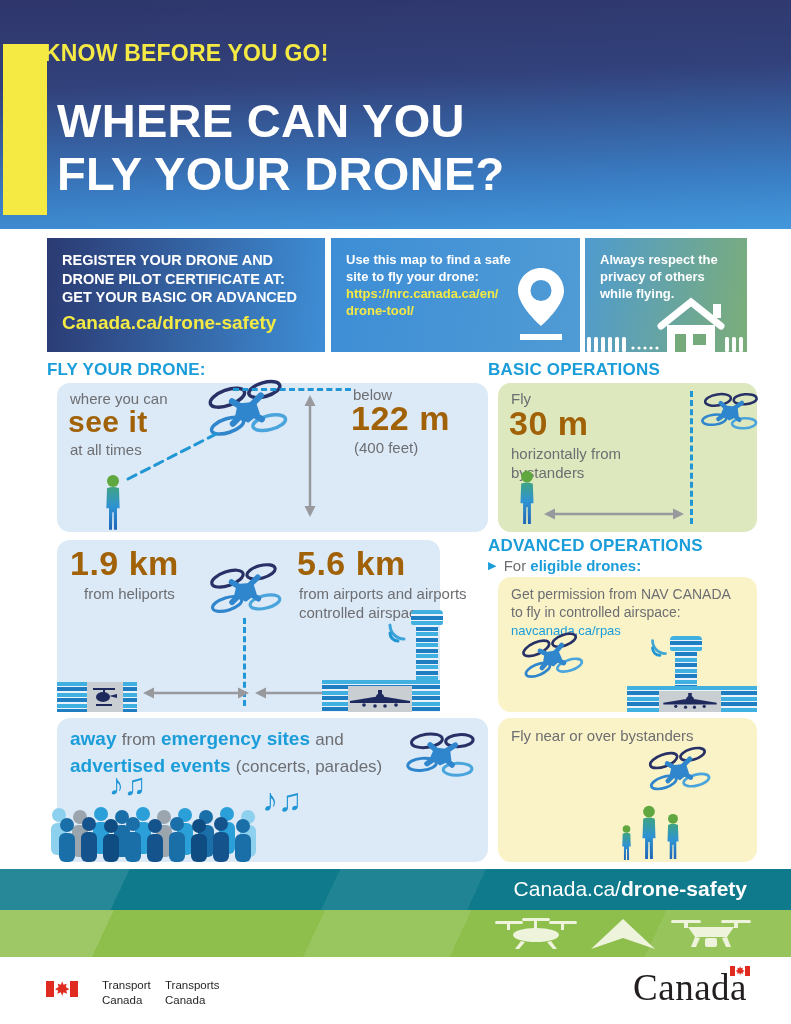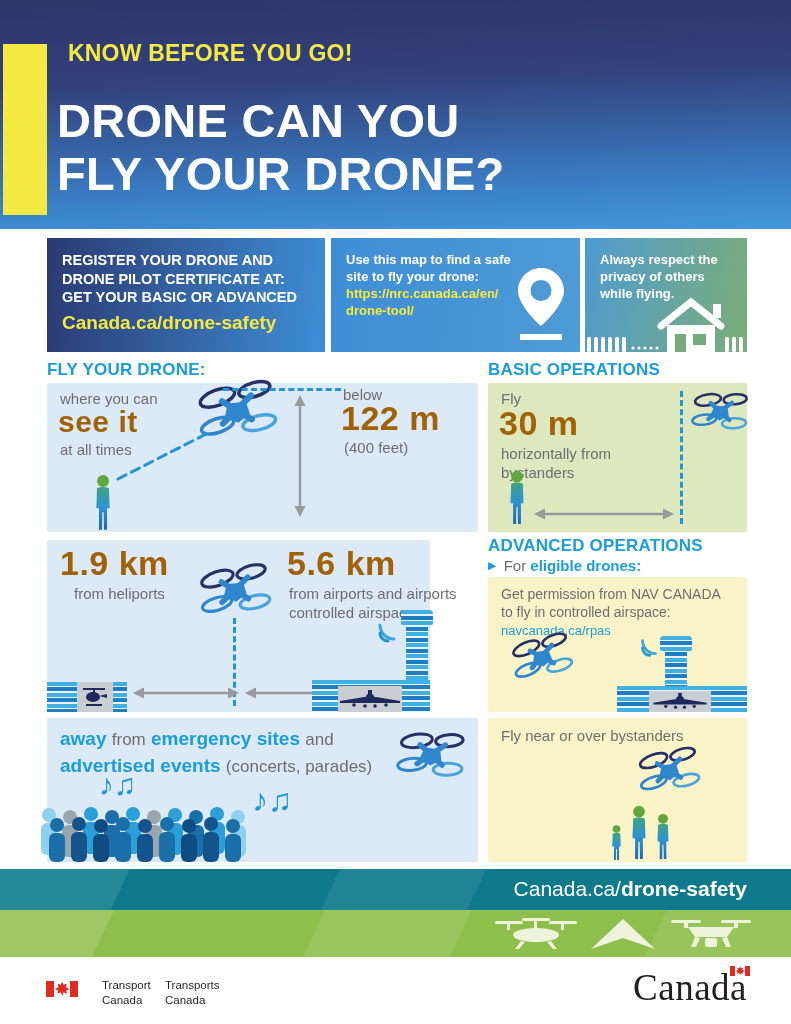--- a/index.html
+++ b/index.html
@@ -4,40 +4,40 @@
 <style>
   * { margin:0; padding:0; box-sizing:border-box; }
   body { background:#fff; font-family:"Liberation Sans", sans-serif; }
   .page { position:relative; width:791px; height:1024px; background:#fff; overflow:hidden; margin:0 auto; }
   .abs { position:absolute; }
 
   
   .hero { position:absolute; left:0; top:0; width:791px; height:229px;
     background:linear-gradient(178deg,#2e366b 0%,#32417b 35%,#3a7fc6 80%,#4398dc 100%); }
   .hero-bar { position:absolute; left:3px; top:44px; width:44px; height:171px; background:#f5e943; }
-  .kicker { position:absolute; left:68px; top:40px; font-size:23px; font-weight:bold; color:#f5e943; letter-spacing:.2px; }
+  .kicker { position:absolute; left:44px; top:40px; font-size:23px; font-weight:bold; color:#f5e943; letter-spacing:.2px; }
   .hero-title { position:absolute; left:57px; top:94px; font-size:47px; font-weight:bold; color:#fff; line-height:1.13; letter-spacing:.3px; }
 
   
   .ibox { position:absolute; top:238px; height:114px; color:#fff; padding:13px 15px; }
   .ibox1 { left:47px; width:278px; background:linear-gradient(95deg,#2b3a72 0%,#3e8ed6 100%); }
   .ibox2 { left:331px; width:249px; background:linear-gradient(95deg,#3e8ed6 0%,#4f9bd5 100%); }
   .ibox3 { left:585px; width:162px; background:linear-gradient(100deg,#4f9bd0 0%,#7cad78 100%); overflow:hidden; }
   .ibox1 .tx { font-size:14.5px; font-weight:bold; line-height:1.28; }
   .ibox1 .lk { font-size:19px; font-weight:bold; color:#f5e943; margin-top:5px; }
   .ibox2 .tx, .ibox3 .tx { font-size:13px; font-weight:600; line-height:1.32; }
   .ibox2 .tx { max-width:190px; }
   .ibox3 .tx { max-width:135px; position:relative; z-index:2; }
   .ibox2 .lk { font-size:13px; font-weight:bold; color:#f5e943; line-height:1.32; max-width:165px; }
 
   
   .sec-head { position:absolute; font-size:17px; font-weight:bold; color:#1b9dd9; letter-spacing:.2px; }
 
   
-  .panel { position:absolute; border-radius:2px; }
+  .panel { position:absolute; border-radius:13px;margin-left:10px; }
   .p-blue { background:#dce9f7; }
   .p-green { background:#dde8bf; }
   .p-yellow { background:#faf3c8; }
   .gray { color:#6d6e71; }
   .blue-big { color:#a16207; font-weight:bold; }
   .t15 { font-size:15px; line-height:1.25; }
   .big34 { font-size:34px; letter-spacing:.5px; }
   .big30 { font-size:30px; letter-spacing:.5px; }
 
   .dash-h { border-top:3px dashed #2196d4; }
@@ -105,21 +105,21 @@
       <symbol id="fig-person" viewBox="0 0 40 84">
         <circle cx="20" cy="9" r="9" fill="#5fa73e"></circle>
         <path fill="url(#pgrad)" d="M11 20 Q20 16 29 20 L30 50 L26 50 L26 82 L21.5 82 L21 56 L19 56 L18.5 82 L14 82 L14 50 L10 50 Z"></path>
       </symbol>
     </defs>
   </svg>
 
   <header class="hero">
     <div class="hero-bar"></div>
     <div class="kicker">KNOW BEFORE YOU GO!</div>
-    <h1 class="hero-title"><span>DRONE CAN YOU</span><br><span>FLY YOUR DRONE?</span></h1>
+    <h1 class="hero-title"><span>WHERE CAN YOU</span><br><span>FLY YOUR DRONE?</span></h1>
   </header>
 
   <div class="ibox ibox1">
     <div class="tx">
       <span style="display:block">REGISTER YOUR DRONE AND</span>
       <span style="display:block">DRONE PILOT CERTIFICATE AT:</span>
       <span style="display:block">GET YOUR BASIC OR ADVANCED</span>
     </div>
     <div class="lk">Canada.ca/drone-safety</div>
   </div>

